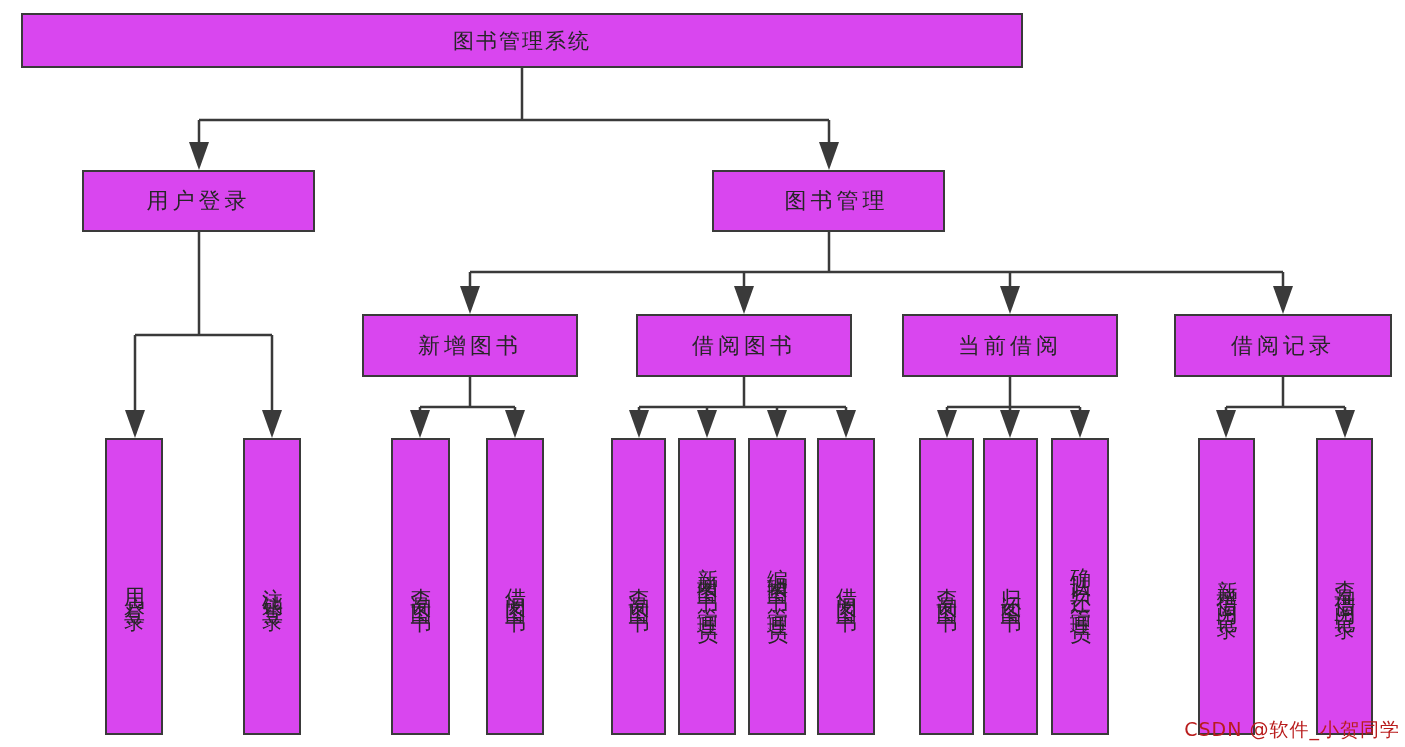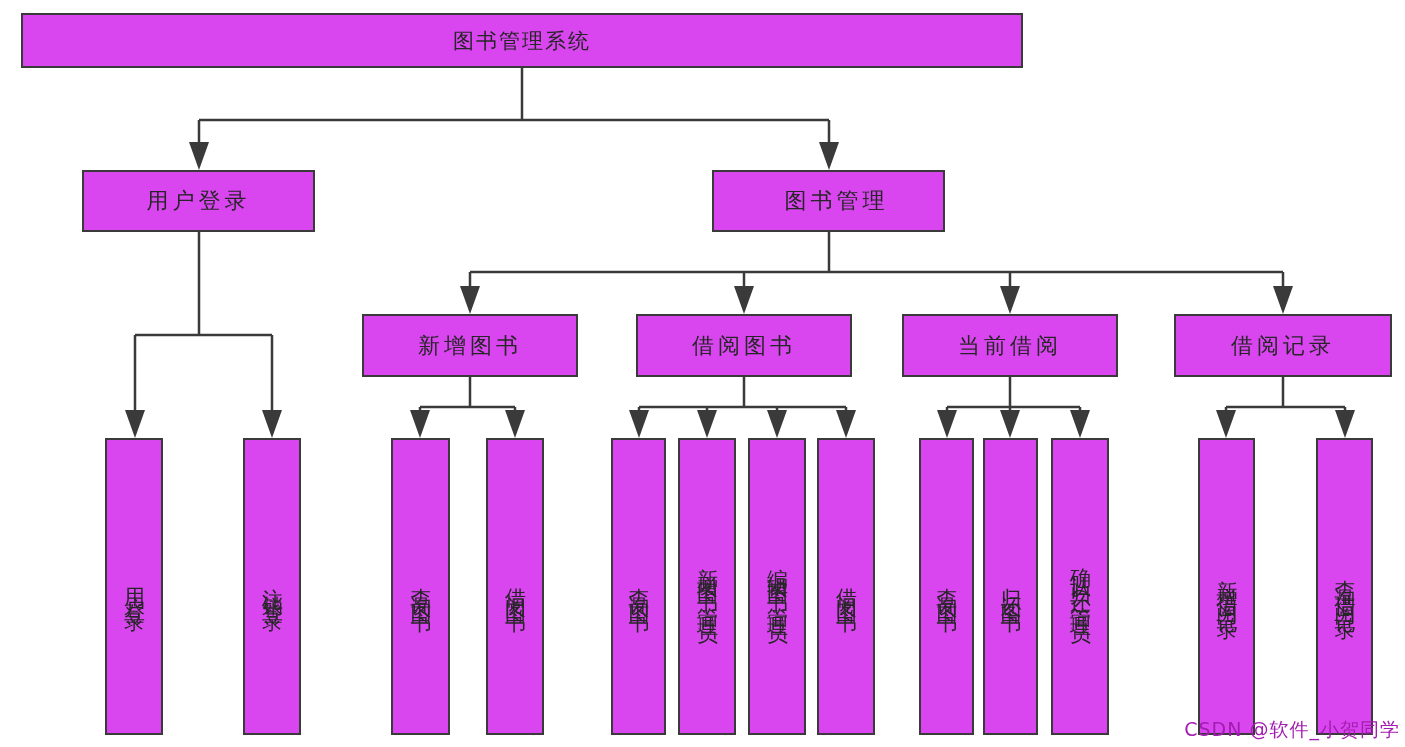--- a/index.html
+++ b/index.html
@@ -36,21 +36,21 @@
     writing-mode: vertical-rl;
     font-size: 21px;
     letter-spacing: 8px;
     line-height: 1;
   }
   .watermark {
     position: absolute;
     right: 5px;
     bottom: 4px;
     font-size: 19px;
-    color: #a21caf;
+    color: #b91c1c;
     letter-spacing: 1px;
     white-space: nowrap;
   }
 </style>
 </head>
 <body>
 
 <div class="stage">
 
   <svg class="connectors" viewBox="0 0 1405 747">

